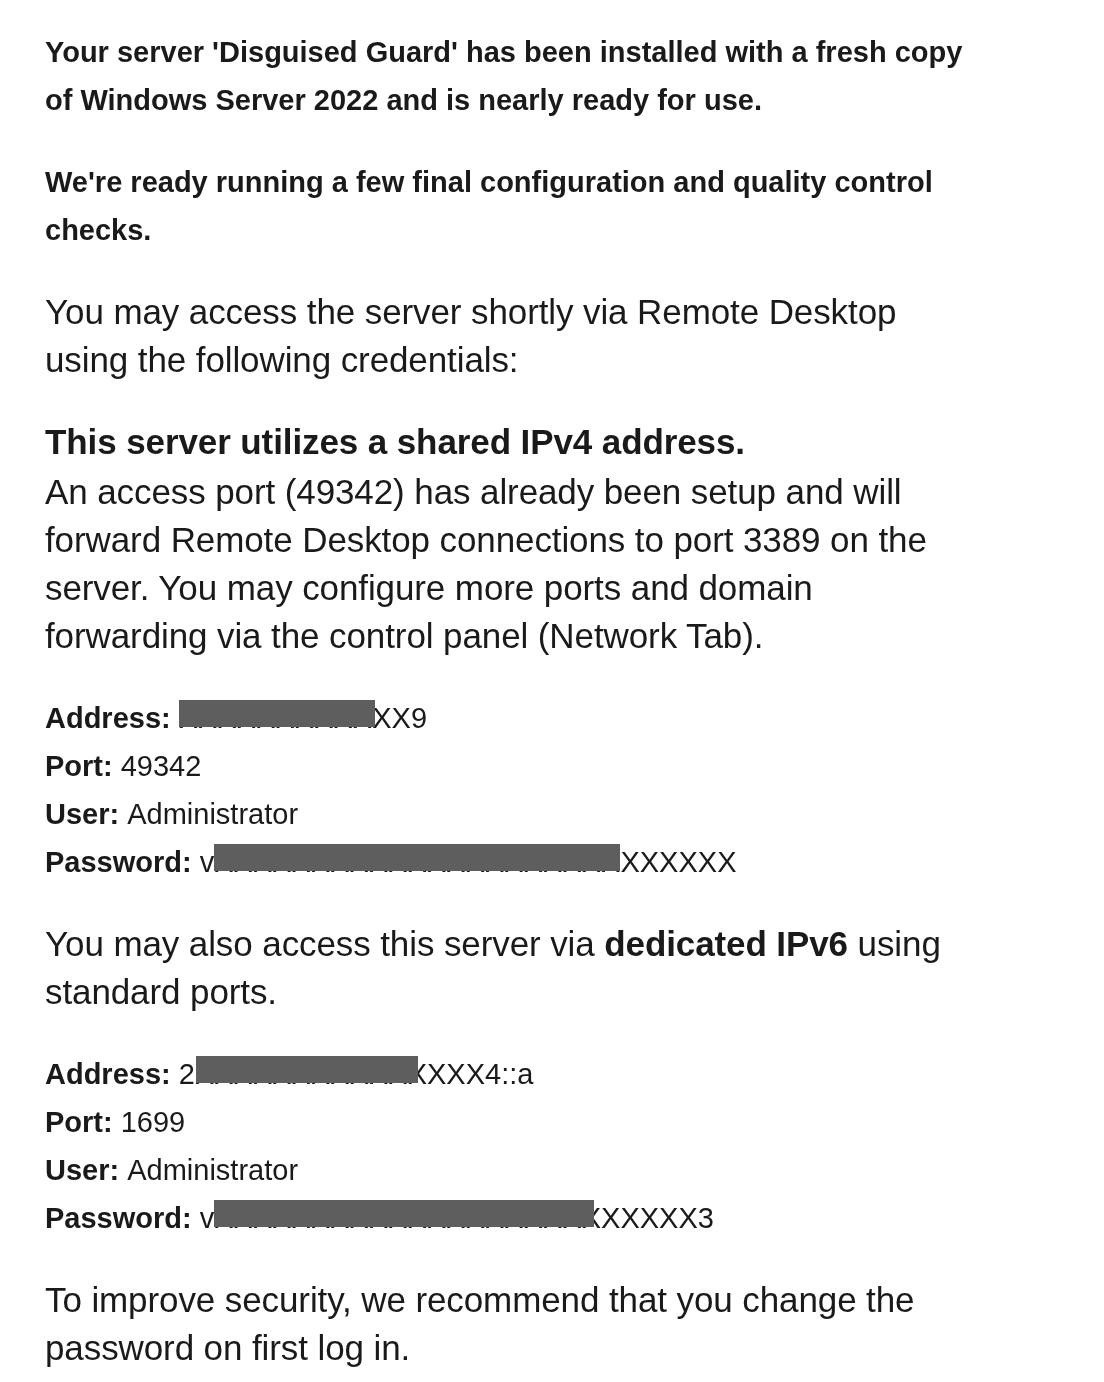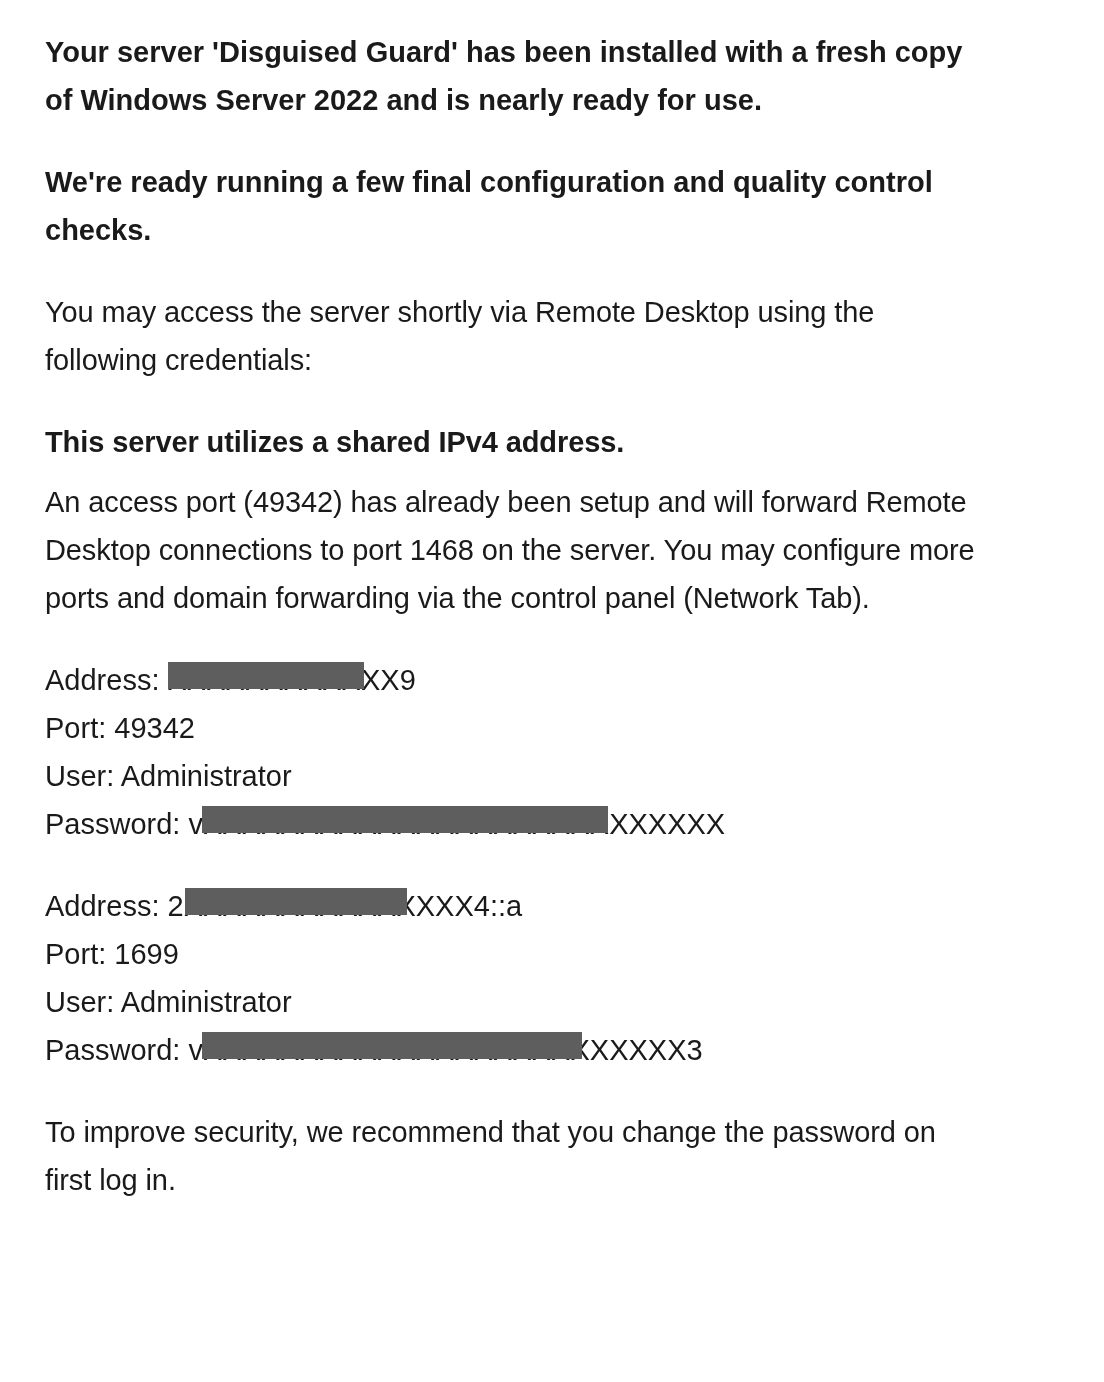--- a/index.html
+++ b/index.html
@@ -18,31 +18,31 @@
   .page {
     box-sizing: border-box;
     width: 1000px;
     min-height: 1382px;
     padding: 28px 21px 0 45px;
     background: #ffffff;
   }
 
   
   .para {
-    font-size: 29px;
+    font-size: 35px;
     line-height: 48px;
     letter-spacing: -0.1px;
     margin: 0 0 34px 0;
     max-width: 1000px;
   }
   .para.bold {
     font-weight: 700;
   }
   .para.tight {
-    margin-bottom: 12px;
+    margin-bottom: 2px;
   }
 
   .lead {
     font-size: 29px;
     line-height: 48px;
     font-weight: 700;
     margin: 0 0 34px 0;
     max-width: 990px;
   }
 
@@ -50,21 +50,21 @@
   .creds {
     margin: 0 0 34px 0;
     font-size: 29px;
     line-height: 48px;
   }
   .cred-row {
     white-space: nowrap;
     display: block;
   }
   .cred-label {
-    font-weight: 400;
+    font-weight: 700;
     text-align: right;
   }
   .cred-value {
     font-weight: 400;
     text-align: right;
   }
 
   
   .masked {
     position: relative;
@@ -93,21 +93,21 @@
 <div class="page">
 
   <p class="lead">Your server 'Disguised Guard' has been installed with a fresh copy of Windows Server 2022 and is nearly ready for use.</p>
 
   <p class="lead">We're ready running a few final configuration and quality control checks.</p>
 
   <p class="para">You may access the server shortly via Remote Desktop using the following credentials:</p>
 
   <p class="para bold tight">This server utilizes a shared IPv4 address.</p>
 
-  <p class="para">An access port (49342) has already been setup and will forward Remote Desktop connections to port 1468 on the server. You may configure more ports and domain forwarding via the control panel (Network Tab).</p>
+  <p class="para">An access port (49342) has already been setup and will forward Remote Desktop connections to port 3389 on the server. You may configure more ports and domain forwarding via the control panel (Network Tab).</p>
 
   <div class="creds">
 
     <span class="cred-row">
       <span class="cred-label">Address</span><span class="cred-label">: </span><span class="masked"><span class="under">XXXXXXXXXXXX9</span><span class="bar bar-ipv4-addr"></span></span>
     </span>
 
     <span class="cred-row">
       <span class="cred-label">Port</span><span class="cred-label">: </span><span class="cred-value">49342</span>
     </span>
@@ -115,20 +115,21 @@
     <span class="cred-row">
       <span class="cred-label">User</span><span class="cred-label">: </span><span class="cred-value">Administrator</span>
     </span>
 
     <span class="cred-row">
       <span class="cred-label">Password</span><span class="cred-label">: </span><span class="masked"><span class="under">vXXXXXXXXXXXXXXXXXXXXXXXXXXX</span><span class="bar bar-pass-a"></span></span>
     </span>
 
   </div>
 
+  <p class="para"><span>You may also access this server via </span><strong>dedicated IPv6</strong><span> using standard ports.</span></p>
 
   <div class="creds">
 
     <span class="cred-row">
       <span class="cred-label">Address</span><span class="cred-label">: </span><span class="masked"><span class="under">2XXXXXXXXXXXXXXX4::a</span><span class="bar bar-ipv6-addr"></span></span>
     </span>
 
     <span class="cred-row">
       <span class="cred-label">Port</span><span class="cred-label">: </span><span class="cred-value">1699</span>
     </span>

